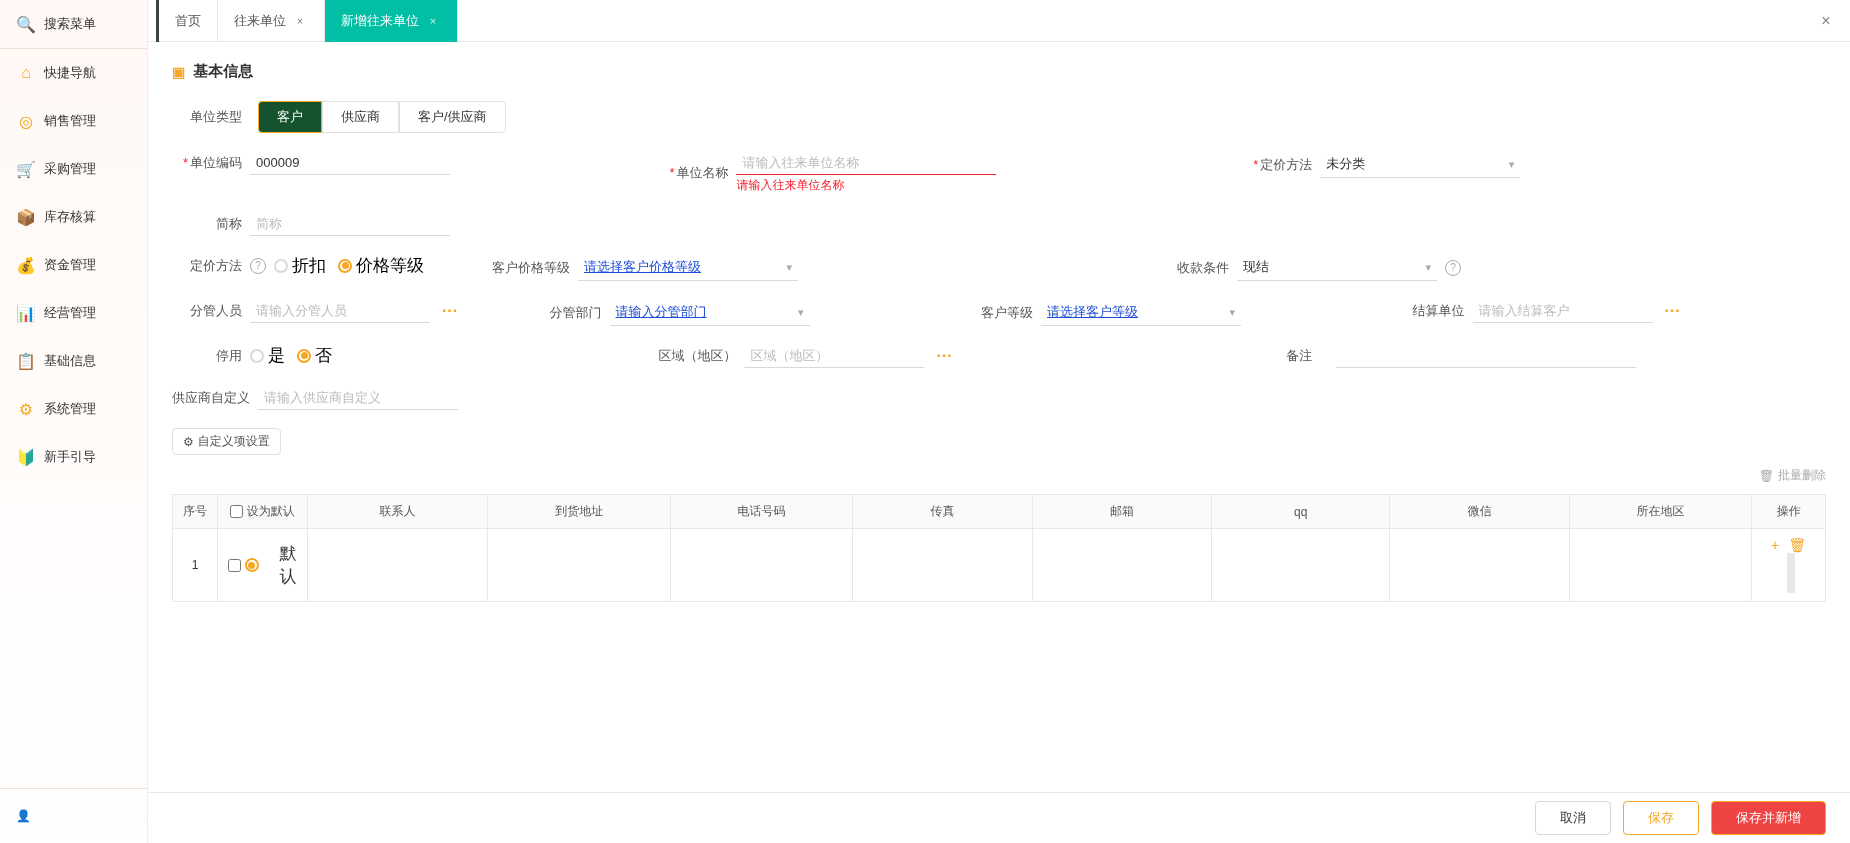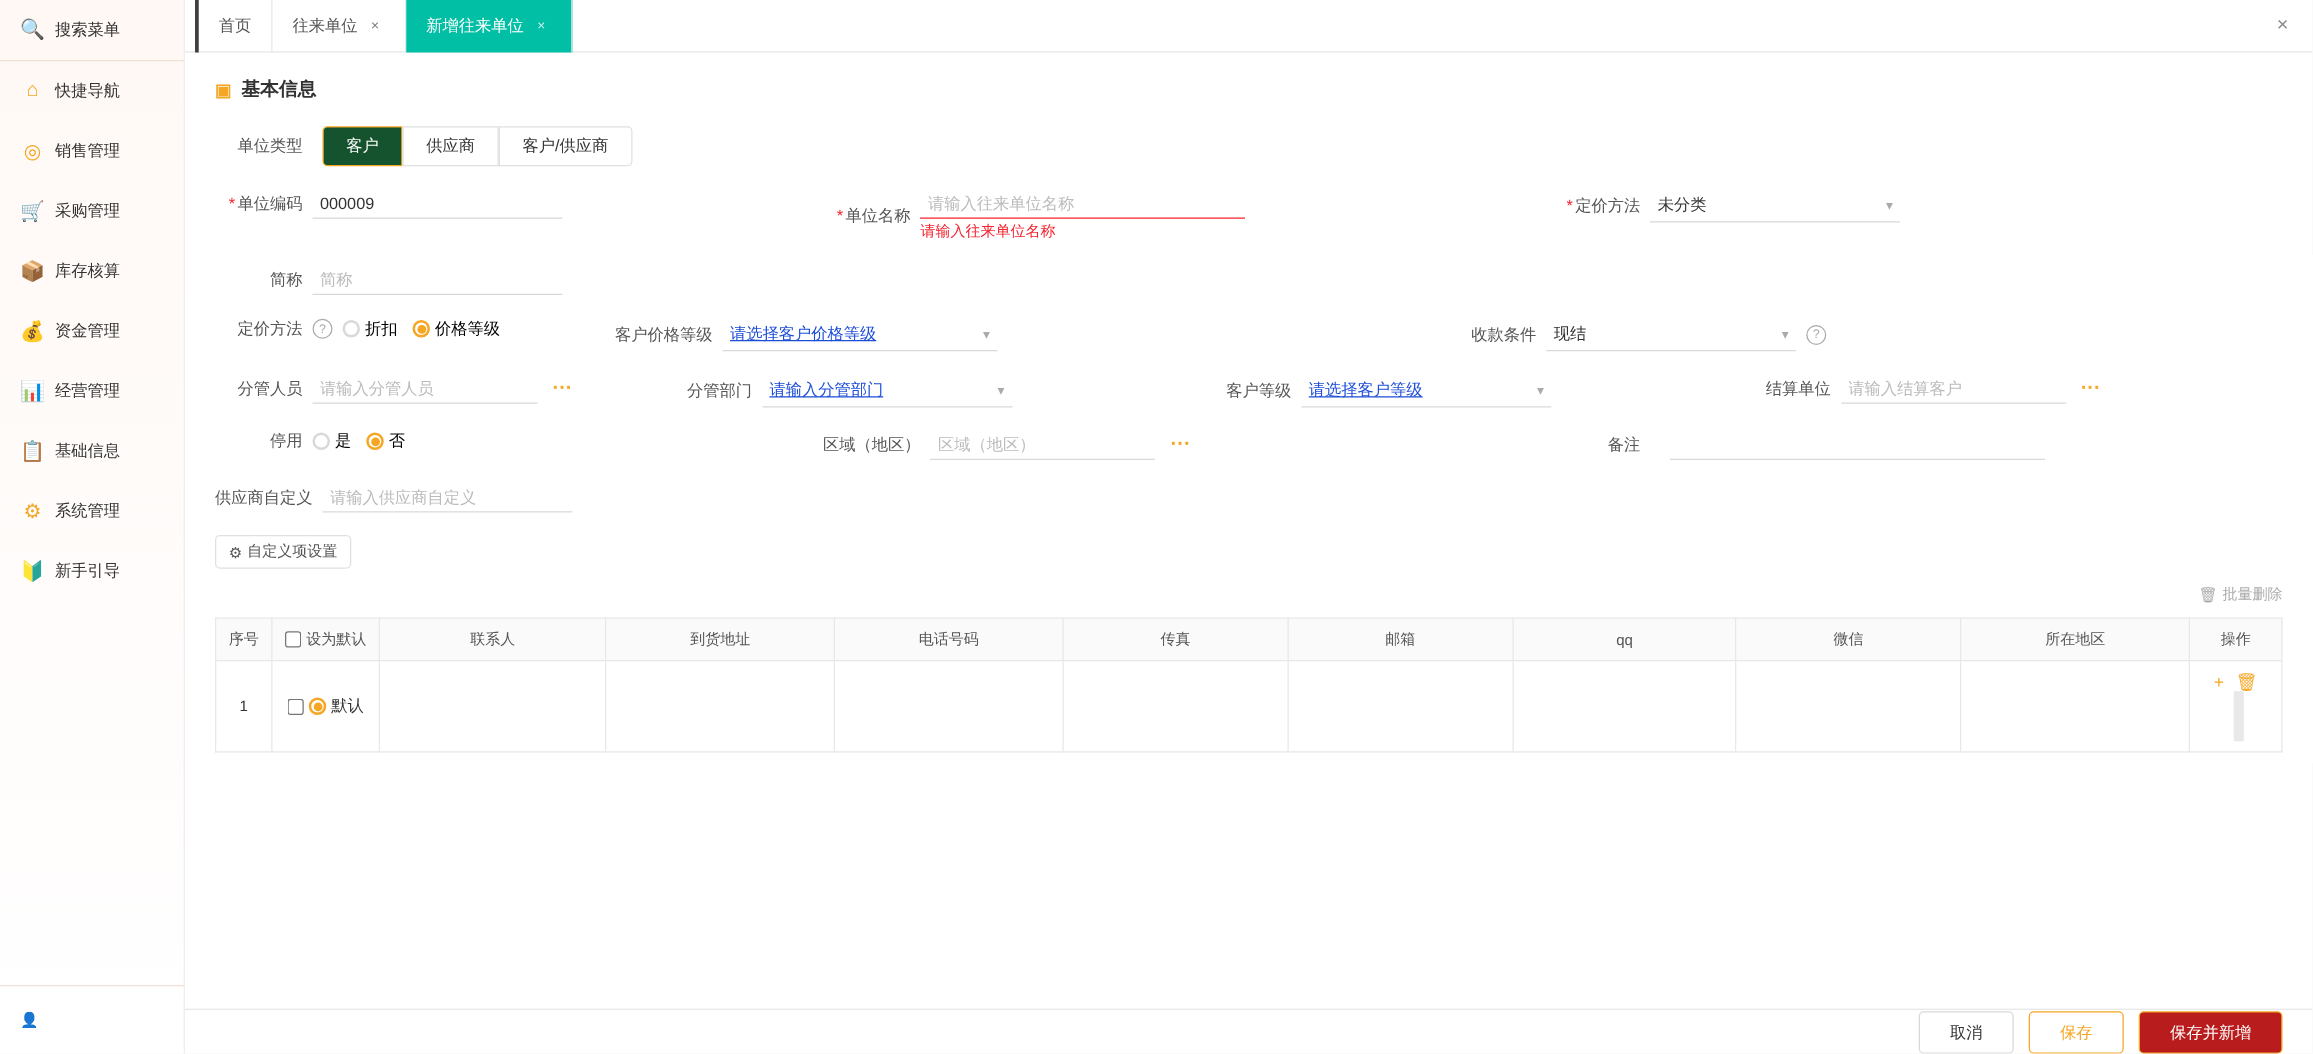--- a/index.html
+++ b/index.html
@@ -190,21 +190,21 @@
       font-size: 13px;
       background: #fff;
       color: #333;
     }
     .unit-type-btn:first-child { border-radius: 4px 0 0 4px; }
     .unit-type-btn:last-child { border-radius: 0 4px 4px 0; }
     .unit-type-btn.active { background: #14532d; color: #fff; border-color: #f5a623; }
 
     
     .radio-group { display: flex; align-items: center; gap: 12px; }
-    .radio-item { display: flex; align-items: center; gap: 4px; cursor: pointer; font-size: 13px; }
+    .radio-item { display: flex; align-items: center; gap: 4px; cursor: pointer; font-size: 17px; text-align: right; }
     .radio-circle {
       width: 14px; height: 14px; border-radius: 50%;
       border: 2px solid #d9d9d9;
       display: flex; align-items: center; justify-content: center;
     }
     .radio-circle.checked { border-color: #f5a623; }
     .radio-circle.checked::after {
       content: ''; width: 7px; height: 7px;
       background: #f5a623; border-radius: 50%;
     }
@@ -259,28 +259,28 @@
 
     
     .action-bar {
       background: #fff;
       border-top: 1px solid #e8e8e8;
       padding: 12px 24px;
       display: flex;
       align-items: center;
       justify-content: flex-end;
       gap: 12px;
-      height: 36px;
+      height: 51px;
     }
     .btn {
       padding: 7px 24px; border-radius: 4px;
       cursor: pointer; font-size: 13px; border: 1px solid transparent;
     }
     .btn-default { background: #fff; border-color: #d9d9d9; color: #333; }
-    .btn-primary { background: #b91c1c; color: #fff; border-color: #f5a623; }
+    .btn-primary { background: #ef4444; color: #fff; border-color: #f5a623; }
     .btn-orange-outline { background: #fff; border-color: #f5a623; color: #f5a623; }
 
     .batch-delete {
       margin-left: auto; color: #aaa; font-size: 12px; cursor: pointer;
       display: flex; align-items: center; gap: 4px;
     }
   </style>
 </head>
 <body>
 

